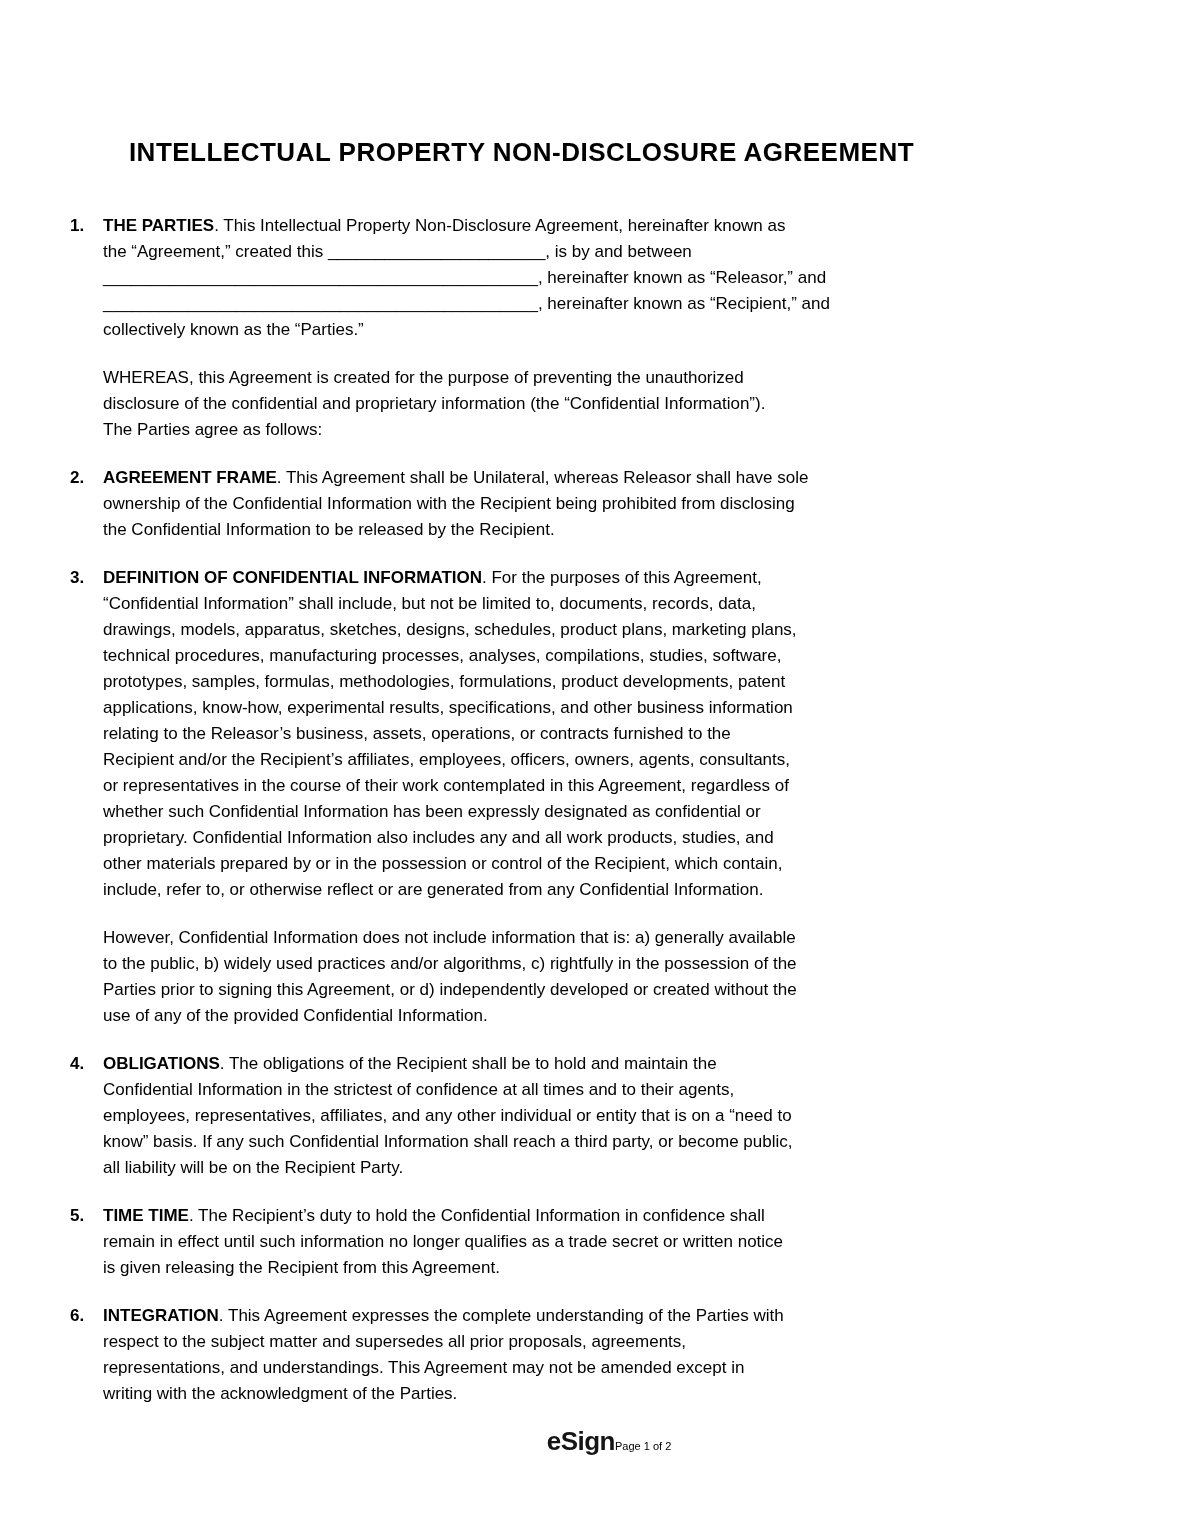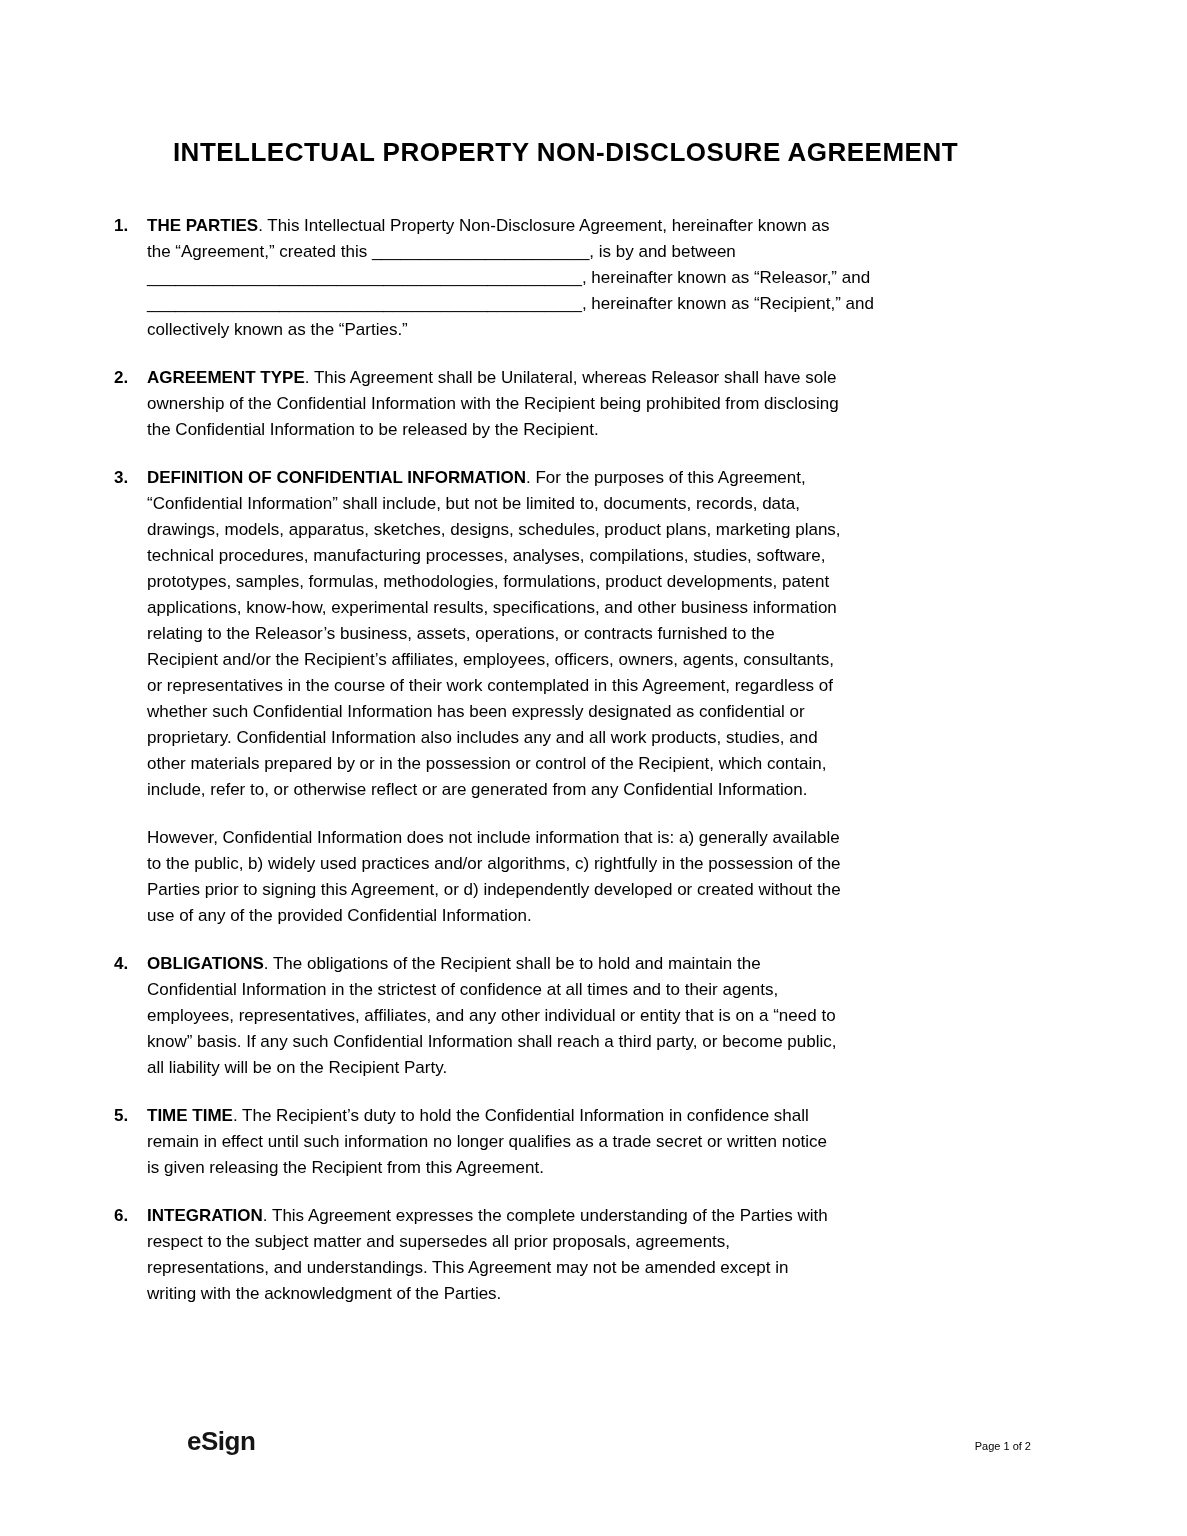--- a/index.html
+++ b/index.html
@@ -6,21 +6,21 @@
     margin: 0;
     padding: 0;
     background: #ffffff;
   }
   .page {
     position: relative;
     width: 1187px;
     height: 1536px;
     background: #ffffff;
     box-sizing: border-box;
-    padding: 136px 110px 0 114px;
+    padding: 136px 110px 0 70px;
     font-family: "Liberation Sans", "DejaVu Sans", sans-serif;
     color: #000000;
     overflow: hidden;
   }
   .doc-title {
     width: 903px;
     margin: 0 0 45px 0;
     text-align: center;
     font-size: 26px;
     line-height: 32px;
@@ -45,21 +45,21 @@
     flex: none;
     width: 930px;
   }
   .ptext b { font-weight: bold; margin-top: 40px; }
   .doc-footer {
     position: absolute;
     left: 142px;
     right: 156px;
     top: 1426px;
     display: flex;
-    justify-content: space-between;
+    justify-content: center;
     align-items: baseline;
     margin-left: 45px;
   }
   .logo {
     font-size: 26px;
     font-weight: 800;
     letter-spacing: -0.5px;
     color: #151515;
   }
   .page-indicator {
@@ -72,22 +72,26 @@
 
 <div class="page">
   <h1 class="doc-title">INTELLECTUAL PROPERTY NON-DISCLOSURE AGREEMENT</h1>
 
   <div class="agreement-body">
       <div class="block">
         <div class="num">1.</div>
         <div class="ptext"><b>THE PARTIES</b>. This Intellectual Property Non-Disclosure Agreement, hereinafter known as<br>the “Agreement,” created this _______________________, is by and between<br>______________________________________________, hereinafter known as “Releasor,” and<br>______________________________________________, hereinafter known as “Recipient,” and<br>collectively known as the “Parties.”</div>
       </div>
       <div class="block">
+        <div class="num"></div>
+        <div class="ptext">WHEREAS, this Agreement is created for the purpose of preventing the unauthorized<br>disclosure of the confidential and proprietary information (the “Confidential Information”).<br>The Parties agree as follows:</div>
+      </div>
+      <div class="block">
         <div class="num">2.</div>
-        <div class="ptext"><b>AGREEMENT TYPE</b>. This Agreement shall be Unilateral, whereas Releasor shall have sole<br>ownership of the Confidential Information with the Recipient being prohibited from disclosing<br>the Confidential Information to be released by the Recipient.</div>
+        <div class="ptext"><b>AGREEMENT FRAME</b>. This Agreement shall be Unilateral, whereas Releasor shall have sole<br>ownership of the Confidential Information with the Recipient being prohibited from disclosing<br>the Confidential Information to be released by the Recipient.</div>
       </div>
       <div class="block">
         <div class="num">3.</div>
         <div class="ptext"><b>DEFINITION OF CONFIDENTIAL INFORMATION</b>. For the purposes of this Agreement,<br>“Confidential Information” shall include, but not be limited to, documents, records, data,<br>drawings, models, apparatus, sketches, designs, schedules, product plans, marketing plans,<br>technical procedures, manufacturing processes, analyses, compilations, studies, software,<br>prototypes, samples, formulas, methodologies, formulations, product developments, patent<br>applications, know-how, experimental results, specifications, and other business information<br>relating to the Releasor’s business, assets, operations, or contracts furnished to the<br>Recipient and/or the Recipient’s affiliates, employees, officers, owners, agents, consultants,<br>or representatives in the course of their work contemplated in this Agreement, regardless of<br>whether such Confidential Information has been expressly designated as confidential or<br>proprietary. Confidential Information also includes any and all work products, studies, and<br>other materials prepared by or in the possession or control of the Recipient, which contain,<br>include, refer to, or otherwise reflect or are generated from any Confidential Information.</div>
       </div>
       <div class="block">
         <div class="num"></div>
         <div class="ptext">However, Confidential Information does not include information that is: a) generally available<br>to the public, b) widely used practices and/or algorithms, c) rightfully in the possession of the<br>Parties prior to signing this Agreement, or d) independently developed or created without the<br>use of any of the provided Confidential Information.</div>
       </div>
       <div class="block">

